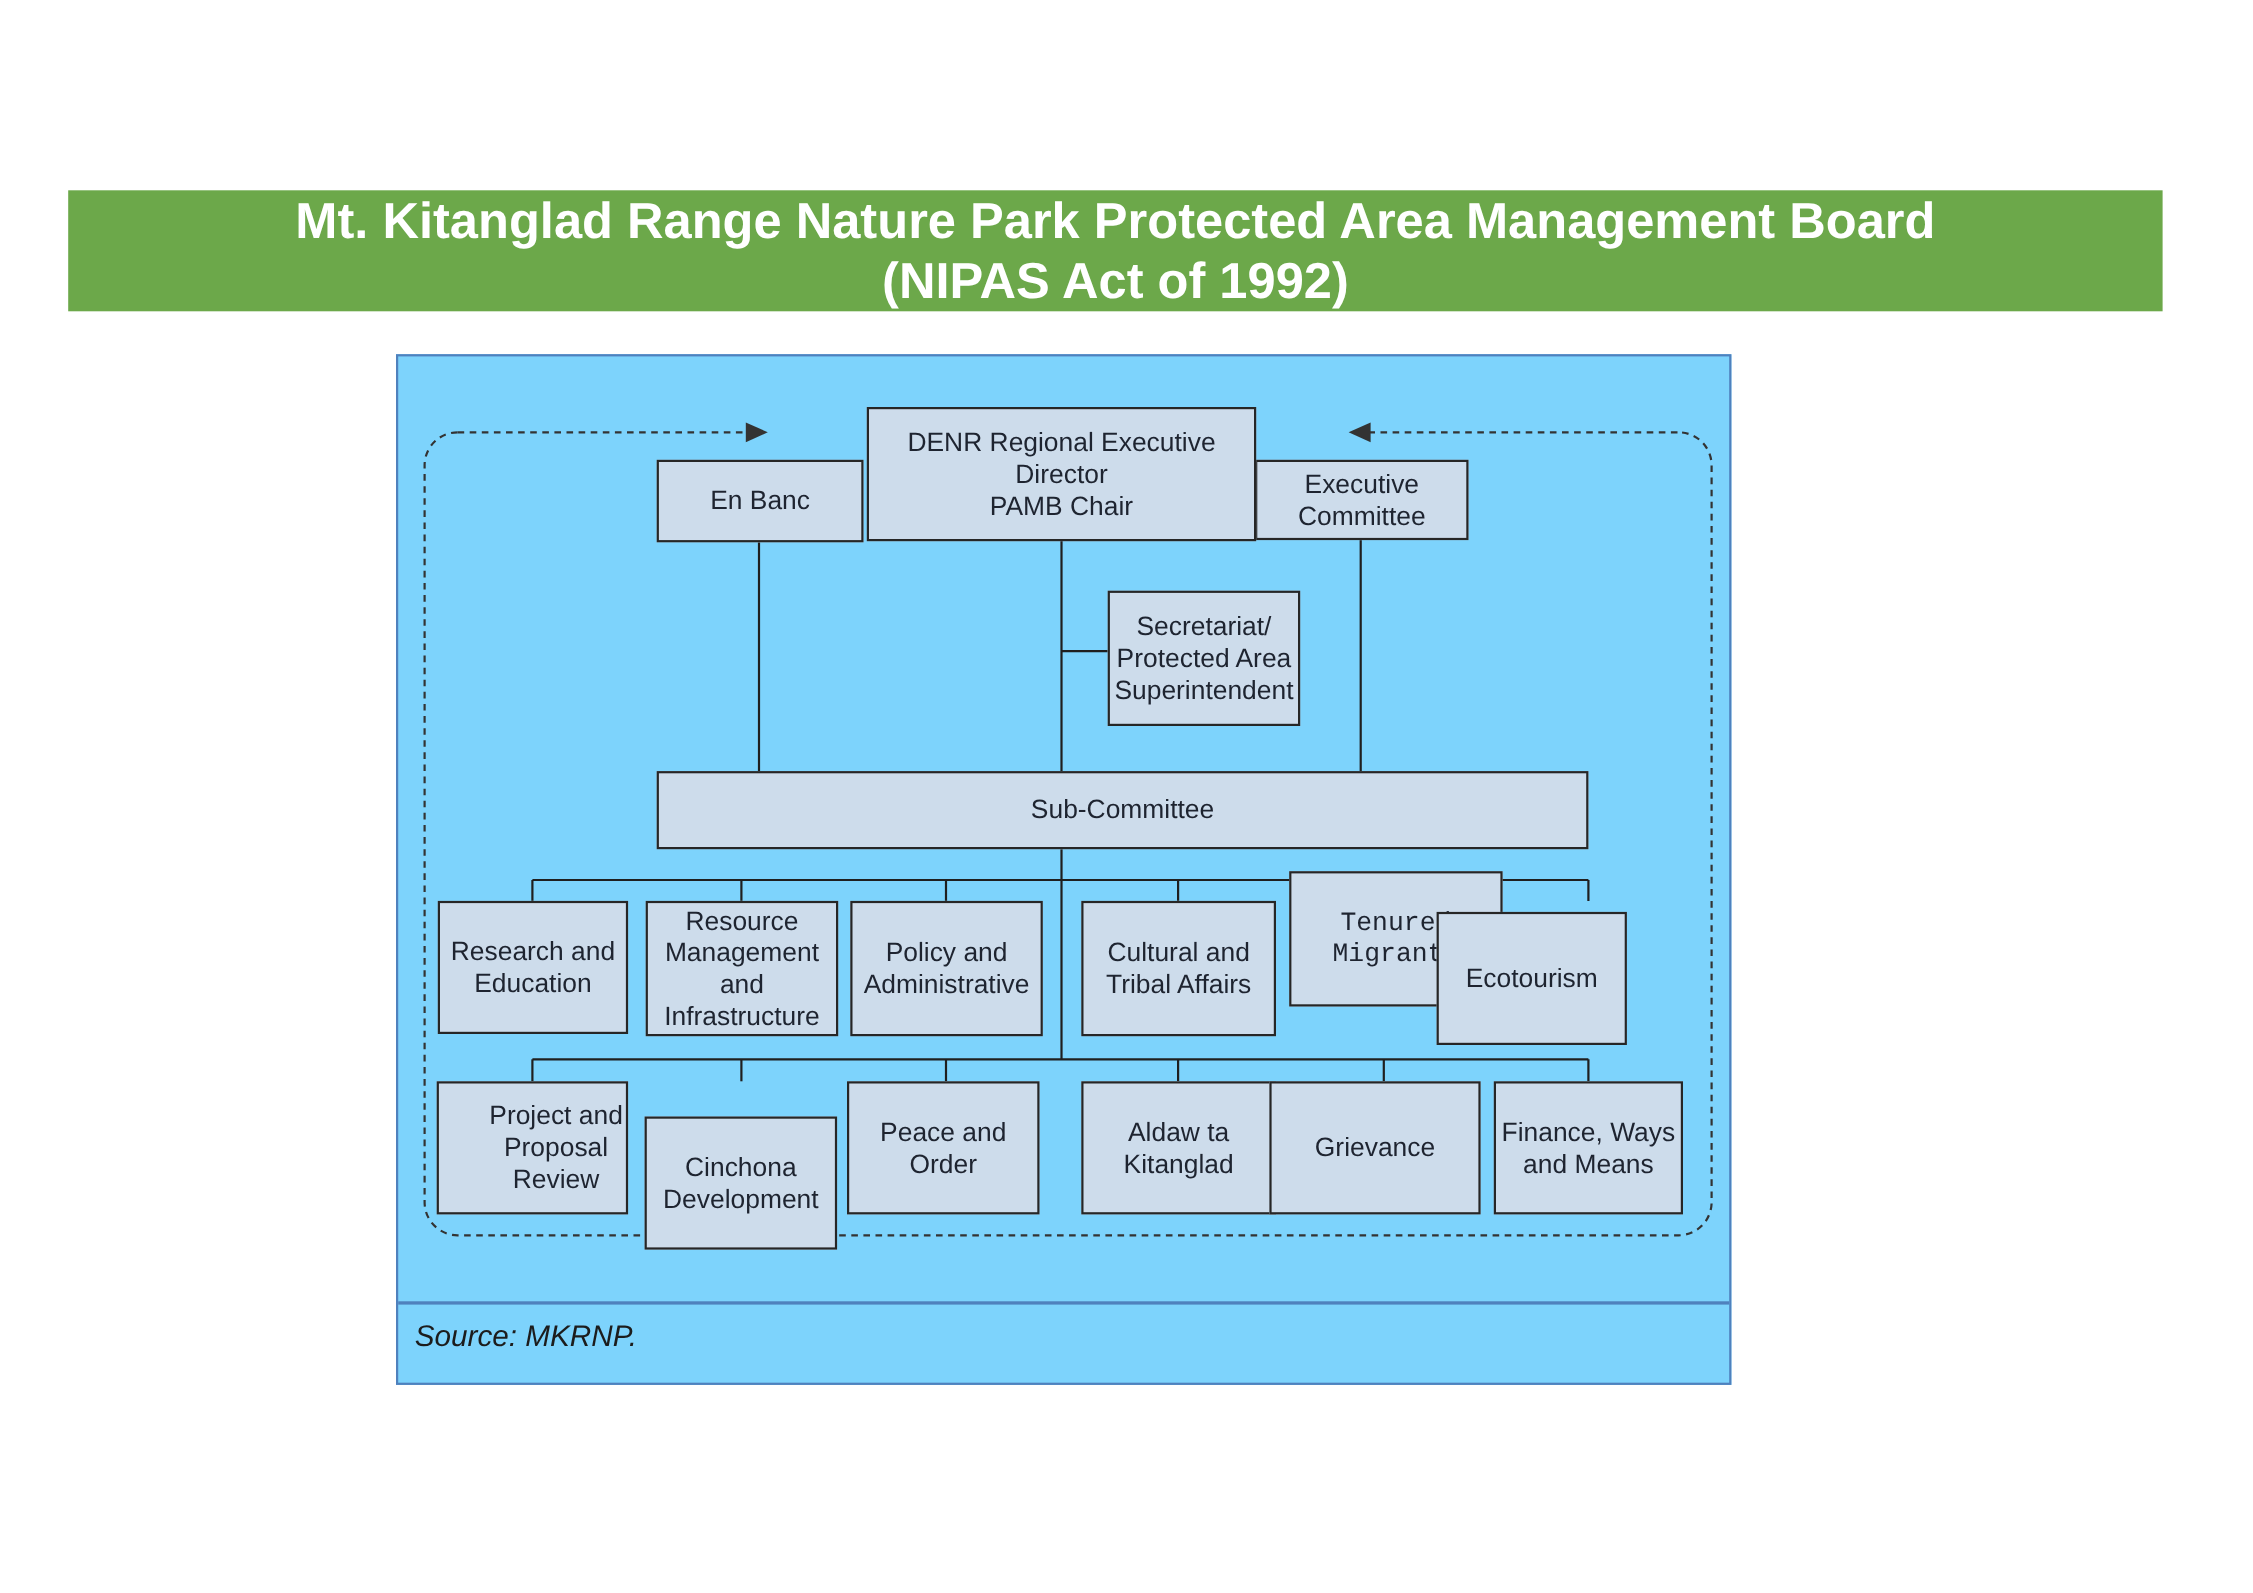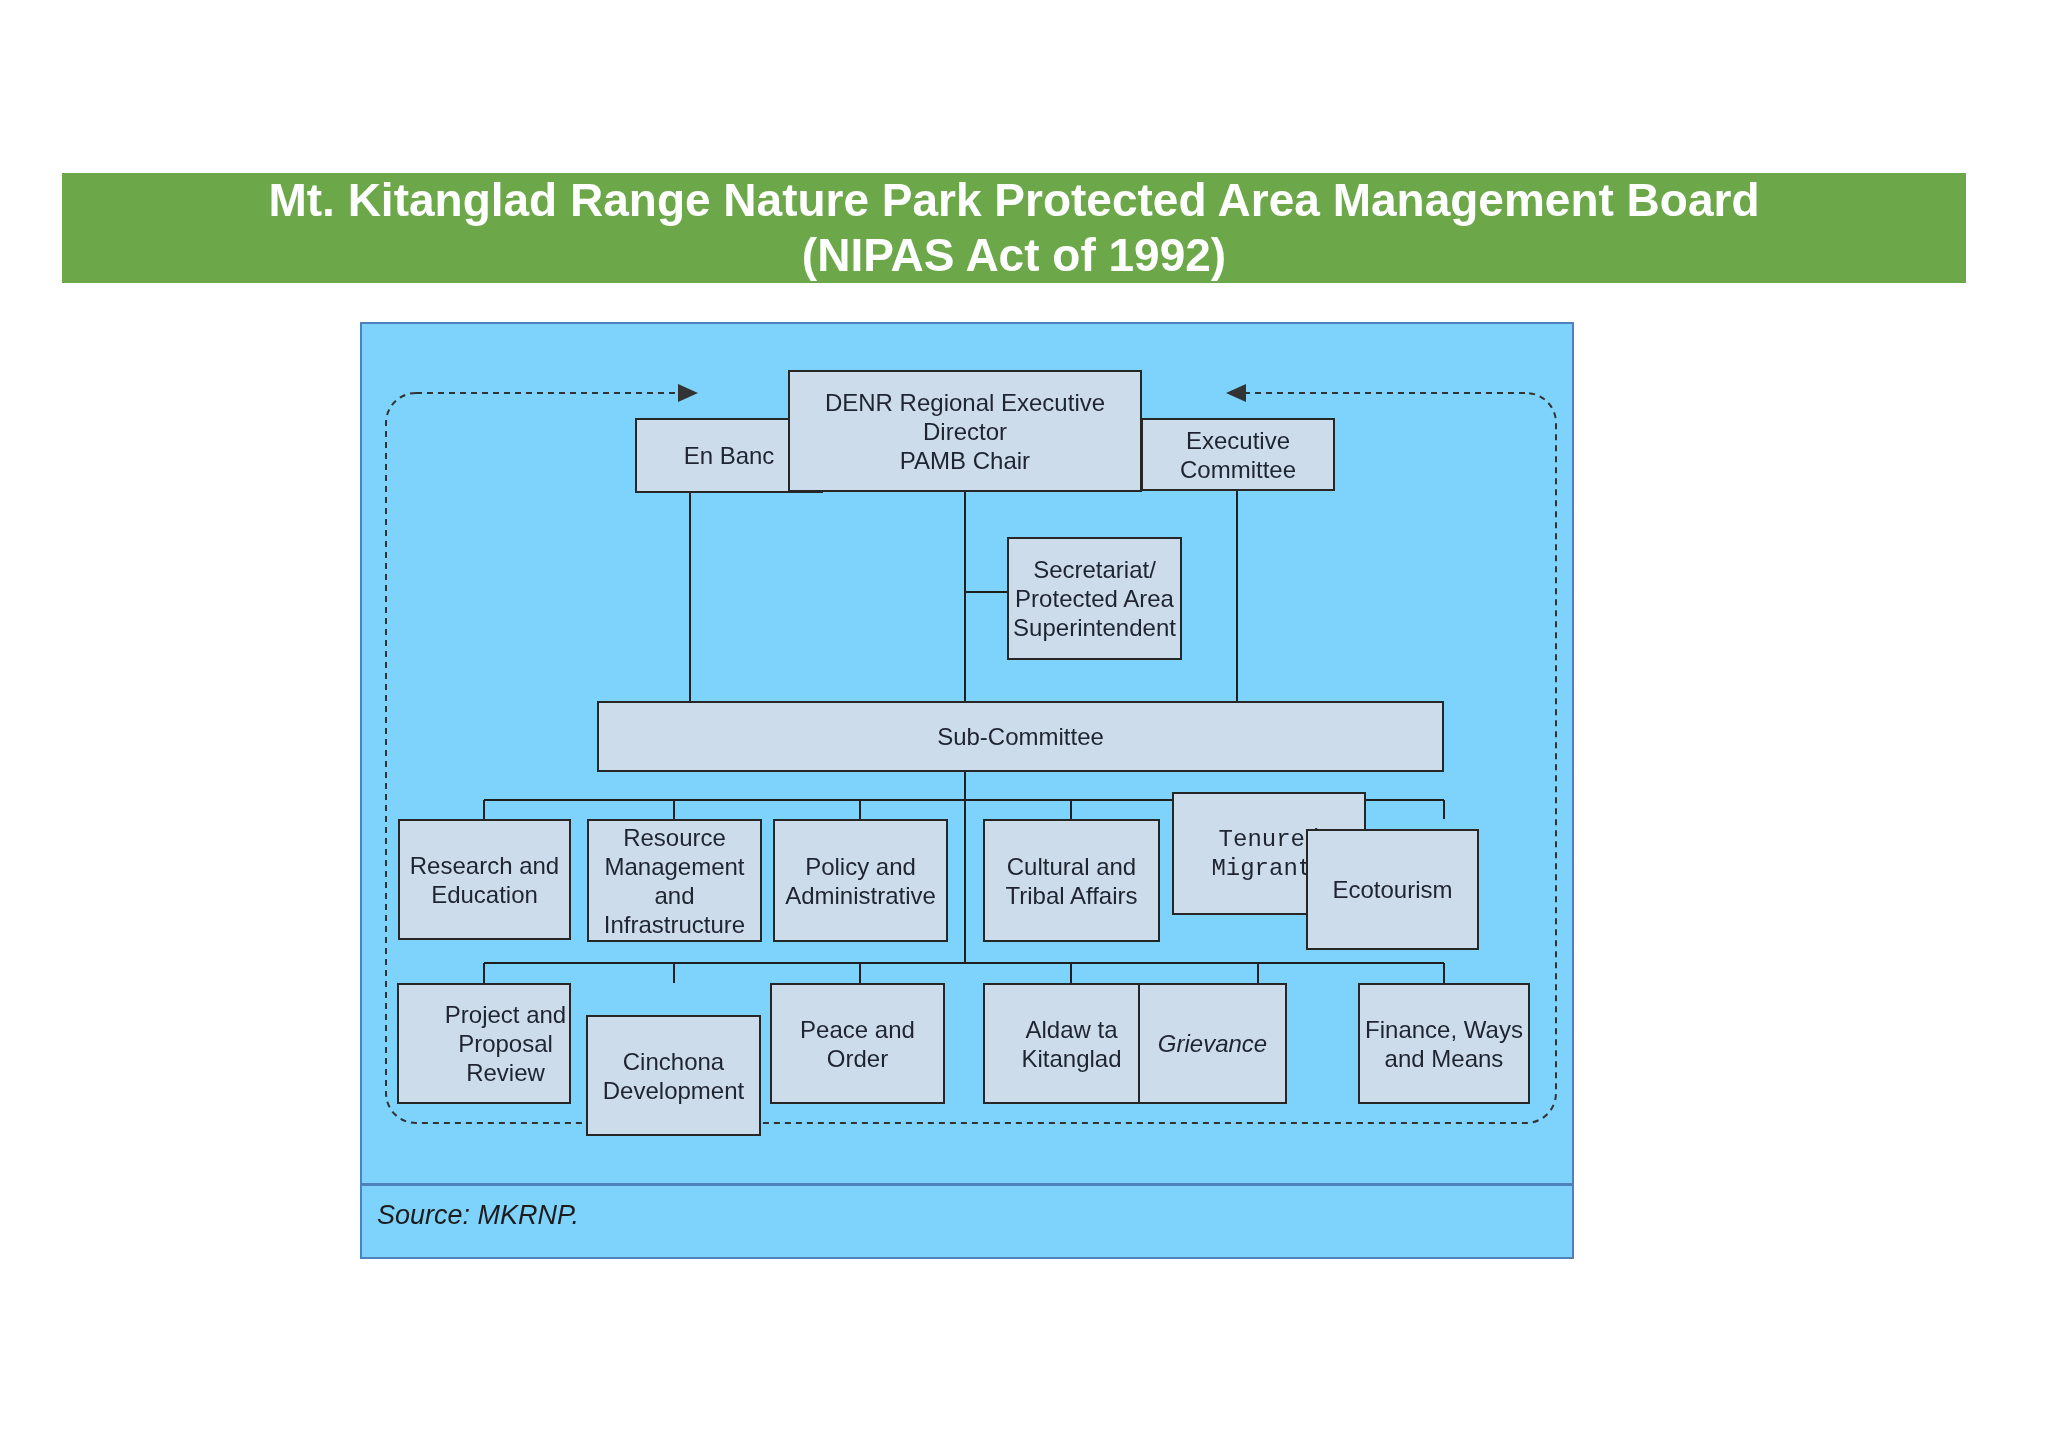--- a/index.html
+++ b/index.html
@@ -33,35 +33,35 @@
   .arrow{fill:var(--dashed-color);stroke:none;}
   .node{
     position:absolute;background:var(--box-fill);border:2px solid var(--box-border);
     box-sizing:border-box;display:flex;align-items:center;justify-content:center;
     text-align:center;color:var(--box-text);font-size:24px;line-height:29px;
     white-space:pre-line;padding:2px;z-index:1;
   }
   .node.top{z-index:2;}
   
   #n-pamb{left:426px;top:46px;width:354px;height:122px;}
-  #n-enbanc{left:235px;top:94px;width:188px;height:75px;margin-left:38px;}
+  #n-enbanc{left:235px;top:94px;width:188px;height:75px;}
   #n-exec{left:779px;top:94px;width:194px;height:73px;}
   #n-secretariat{left:645px;top:213px;width:175px;height:123px;}
   #n-subcom{left:235px;top:377px;width:847px;height:71px;}
   #n-r1c1{left:36px;top:495px;width:173px;height:121px;text-align:center;}
   #n-r1c2{left:225px;top:495px;width:175px;height:123px;}
   #n-r1c3{left:411px;top:495px;width:175px;height:123px;}
   #n-r1c4{left:621px;top:495px;width:177px;height:123px;}
   #n-r1c5{left:810px;top:468px;width:194px;height:123px;font-family:Liberation Mono, monospace;}
   #n-r1c6{left:944px;top:495px;width:173px;height:121px;margin-top:10px;}
   #n-r2c1{left:35px;top:659px;width:174px;height:121px;padding-left:45px;}
   #n-r2c2{left:224px;top:659px;width:175px;height:121px;margin-top:32px;}
   #n-r2c3{left:408px;top:659px;width:175px;height:121px;}
   #n-r2c4{left:621px;top:659px;width:177px;height:121px;}
-  #n-r2c5{left:776px;top:659px;width:149px;height:121px;font-style:italic;}
+  #n-r2c5{left:792px;top:659px;width:192px;height:121px;}
   #n-r2c6{left:996px;top:659px;width:172px;height:121px;}
   .divider{
     position:absolute;left:0;top:859px;width:100%;height:3px;
     background:var(--frame-blue);
   }
   .source{
     position:absolute;left:15px;top:876px;
     font-style:italic;font-size:27px;color:var(--source-text);
   }
 </style>

